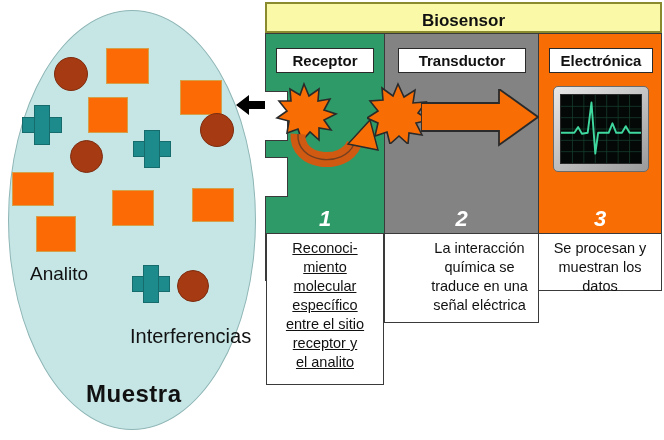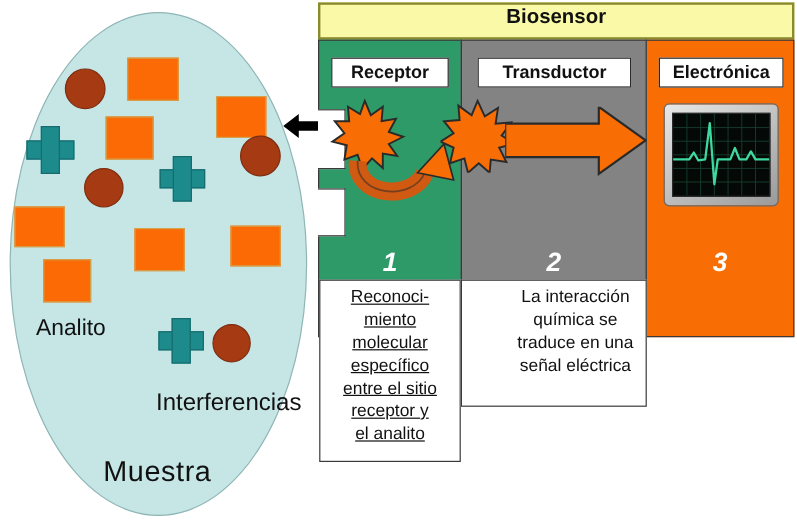--- a/index.html
+++ b/index.html
@@ -52,21 +52,21 @@
   }
   .sample-label {
     position: absolute;
     color: #111111;
     white-space: nowrap;
   }
   #label-analito { left: 30px; top: 263px; font-size: 19px; }
   #label-interferencias { left: 130px; top: 325px; font-size: 20px; }
   #label-muestra {
     left: 86px; top: 380px;
-    font-size: 24px; font-weight: normal; letter-spacing: .5px; text-align: center;
+    font-size: 24px; font-weight: bold; letter-spacing: .5px; text-align: center;
   }
 
   
   #link-arrow { position: absolute; left: 236px; top: 92px; }
 
   
   #biosensor {
     position: absolute;
     left: 265px;
     top: 2px;
@@ -74,21 +74,21 @@
     height: 232px;
   }
   #biosensor-header {
     position: absolute;
     left: 0; top: 0;
     width: 397px; height: 31px;
     background: #f9f9a8;
     border: 2px solid #8a8a2e;
     box-sizing: border-box;
     display: flex;
-    align-items: flex-start;
+    align-items: flex-end;
     justify-content: center;
   }
   #biosensor-header span {
     font-size: 17px;
     font-weight: bold;
     color: #111111;
   }
 
   .panel {
     position: absolute;
@@ -184,21 +184,21 @@
     border: 1.5px solid #3a3a3a;
     box-sizing: border-box;
     text-align: center;
     font-size: 14.5px;
     line-height: 19px;
     color: #111111;
     padding: 5px 4px 4px 4px;
     white-space: pre-line;
   }
   #desc-1 { left: 266px; top: 233px; width: 118px; height: 152px; text-decoration: underline; }
-  #desc-2 { left: 384px; top: 233px; width: 155px; height: 106px; padding-left: 40px; }
+  #desc-2 { left: 384px; top: 233px; width: 155px; height: 90px; padding-left: 40px; }
   #desc-3 { left: 538px; top: 233px; width: 124px; height: 58px; }
 </style>
 </head>
 <body>
 
 <div id="root">
 
   <div id="sample-ellipse"></div>
 
   <div class="analyte-square" style="left:106px;top:48px;width:43px;height:36px;"></div>
@@ -305,14 +305,17 @@
 miento
 molecular
 específico
 entre el sitio
 receptor y
 el analito</div>
   <div class="desc-box" id="desc-2">La interacción
 química se
 traduce en una
 señal eléctrica</div>
+  <div class="desc-box" id="desc-3">Se procesan y
+muestran los
+datos</div>
 
 </div>
 
 </body></html>

